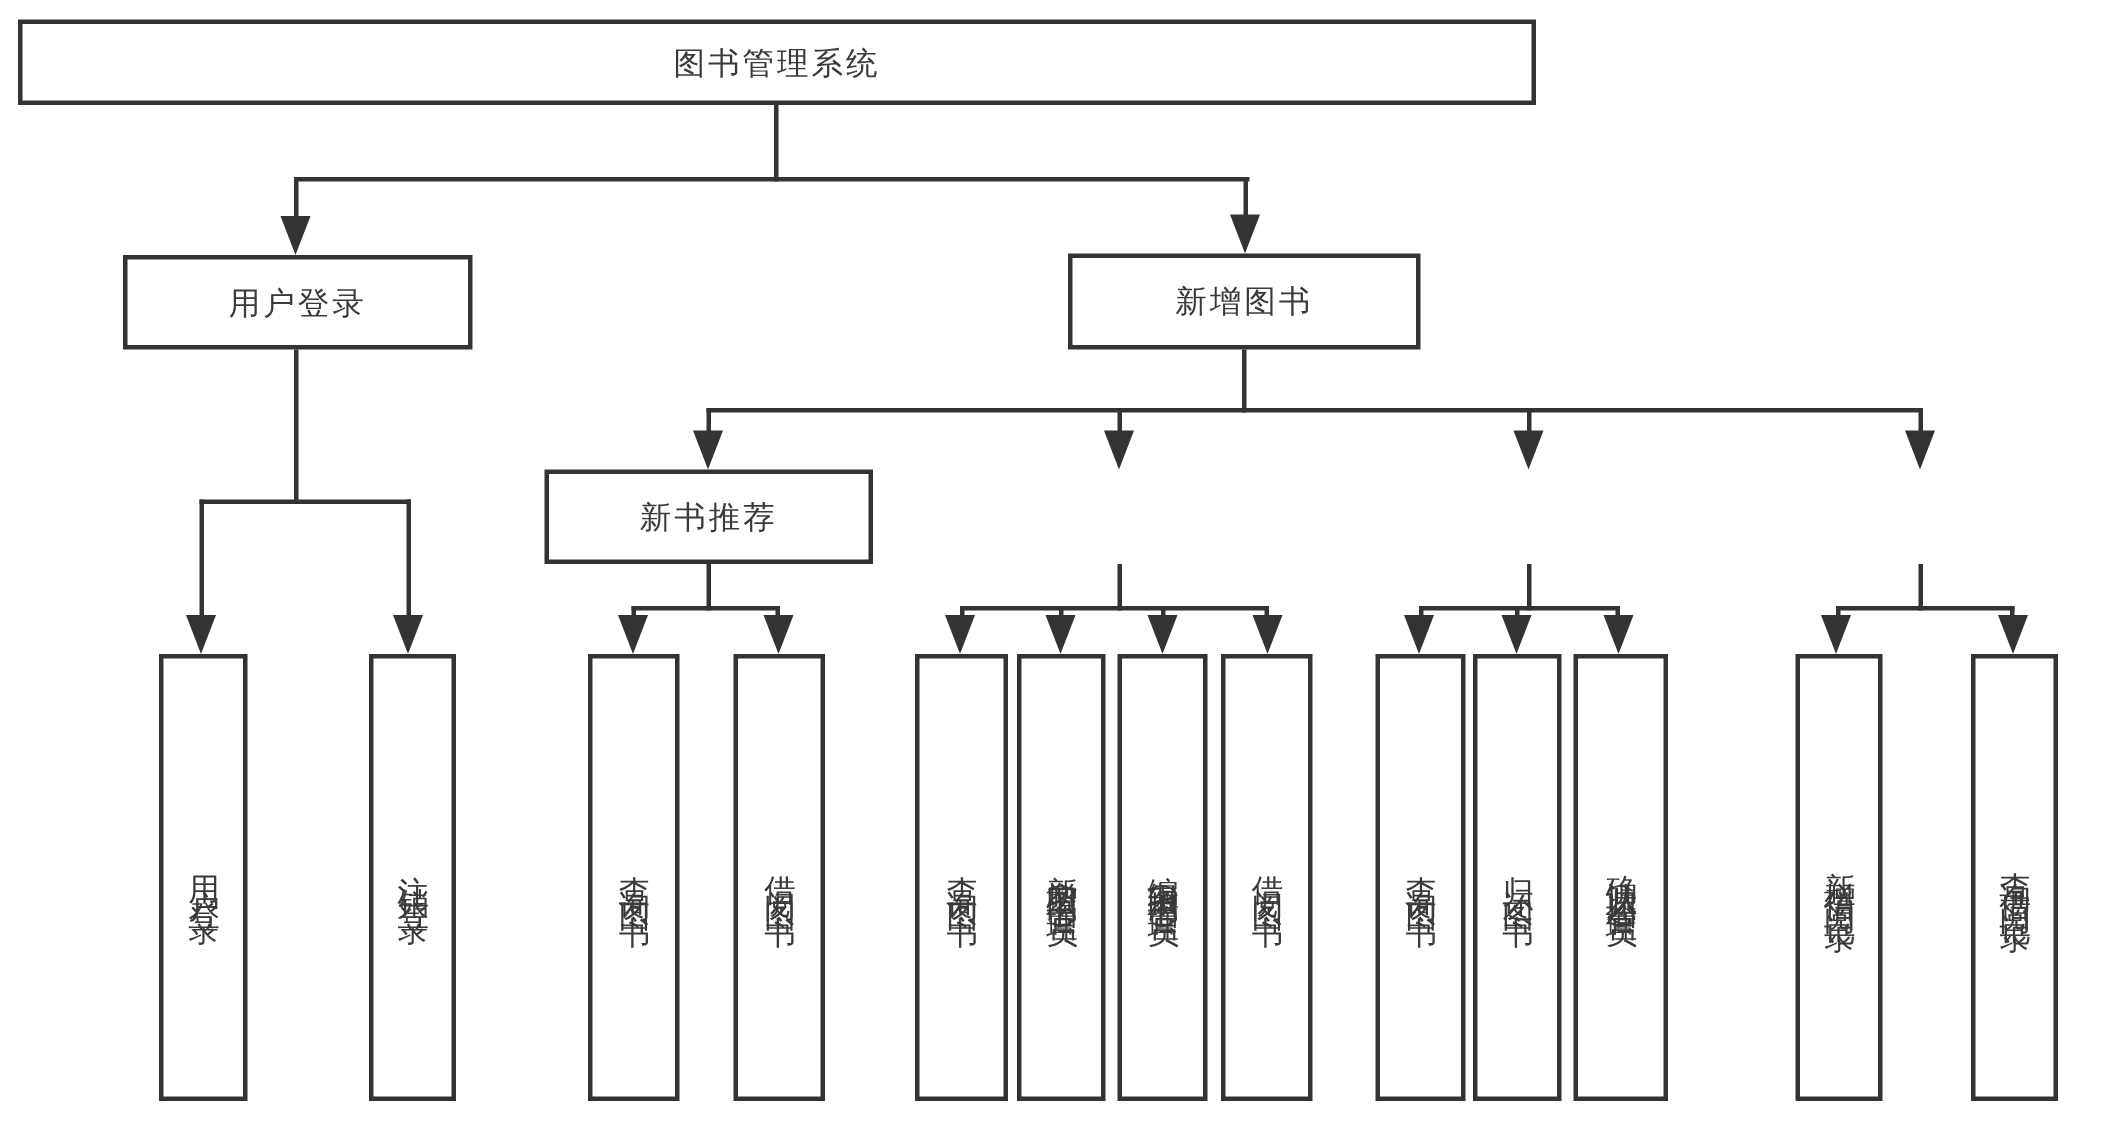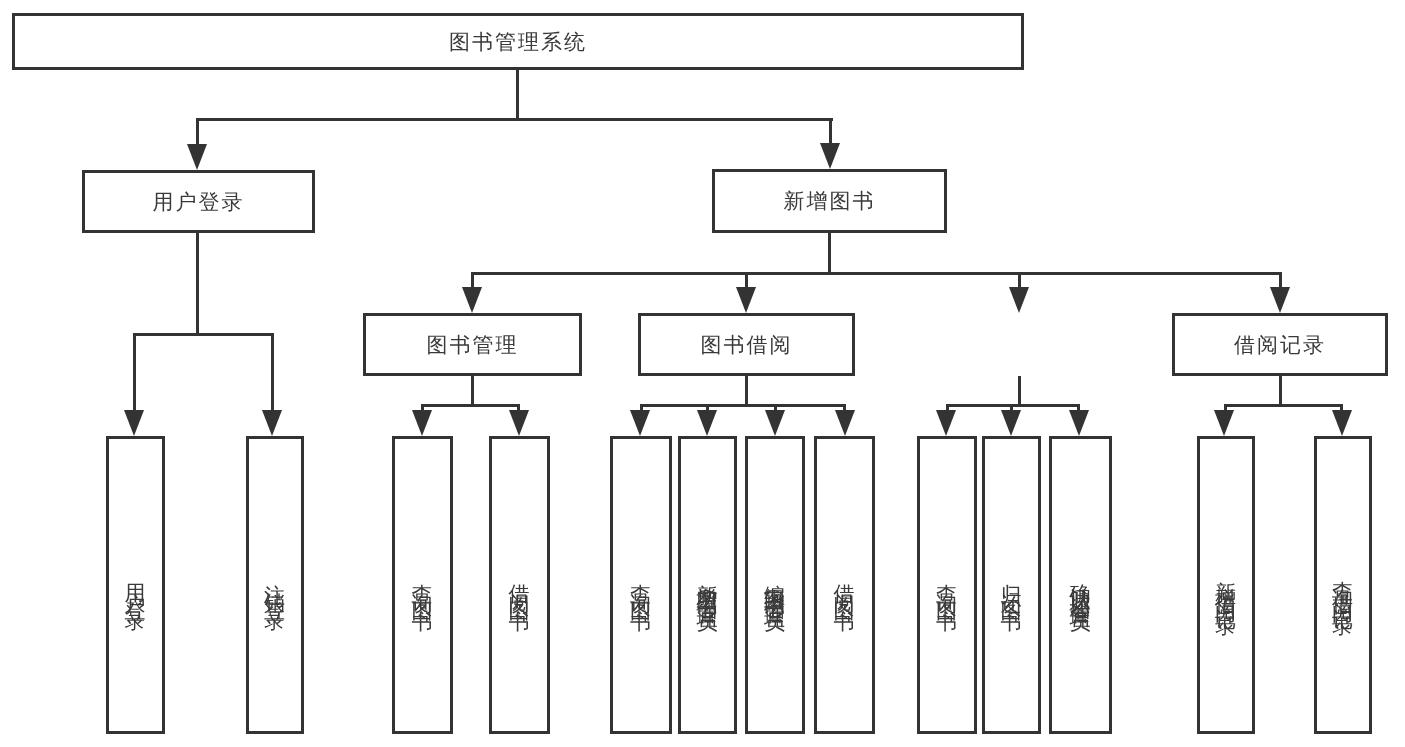--- a/index.html
+++ b/index.html
@@ -89,27 +89,21 @@
   <div class="v" style="left:471px;top:272px;height:18px;"></div>
   <div class="arrow" style="left:462px;top:287px;"></div>
   <div class="v" style="left:745px;top:272px;height:18px;"></div>
   <div class="arrow" style="left:736px;top:287px;"></div>
   <div class="v" style="left:1018px;top:272px;height:18px;"></div>
   <div class="arrow" style="left:1009px;top:287px;"></div>
   <div class="v" style="left:1279px;top:272px;height:18px;"></div>
   <div class="arrow" style="left:1270px;top:287px;"></div>
 
   <div class="node" style="left:363px;top:313px;width:219px;height:63px;">
-    <span>图书管理</span>
-  </div>
-  <div class="node" style="left:638px;top:313px;width:217px;height:63px;">
-    <span>图书借阅</span>
-  </div>
-  <div class="node" style="left:1172px;top:313px;width:216px;height:63px;">
-    <span>借阅记录</span>
+    <span>新书推荐</span>
   </div>
 
   <div class="v" style="left:471px;top:376px;height:31px;"></div>
   <div class="h" style="left:421px;top:404px;width:99px;"></div>
   <div class="v" style="left:421px;top:404px;height:10px;"></div>
   <div class="arrow" style="left:412px;top:410px;"></div>
   <div class="v" style="left:517px;top:404px;height:10px;"></div>
   <div class="arrow" style="left:509px;top:410px;"></div>
 
   <div class="v" style="left:745px;top:376px;height:31px;"></div>

